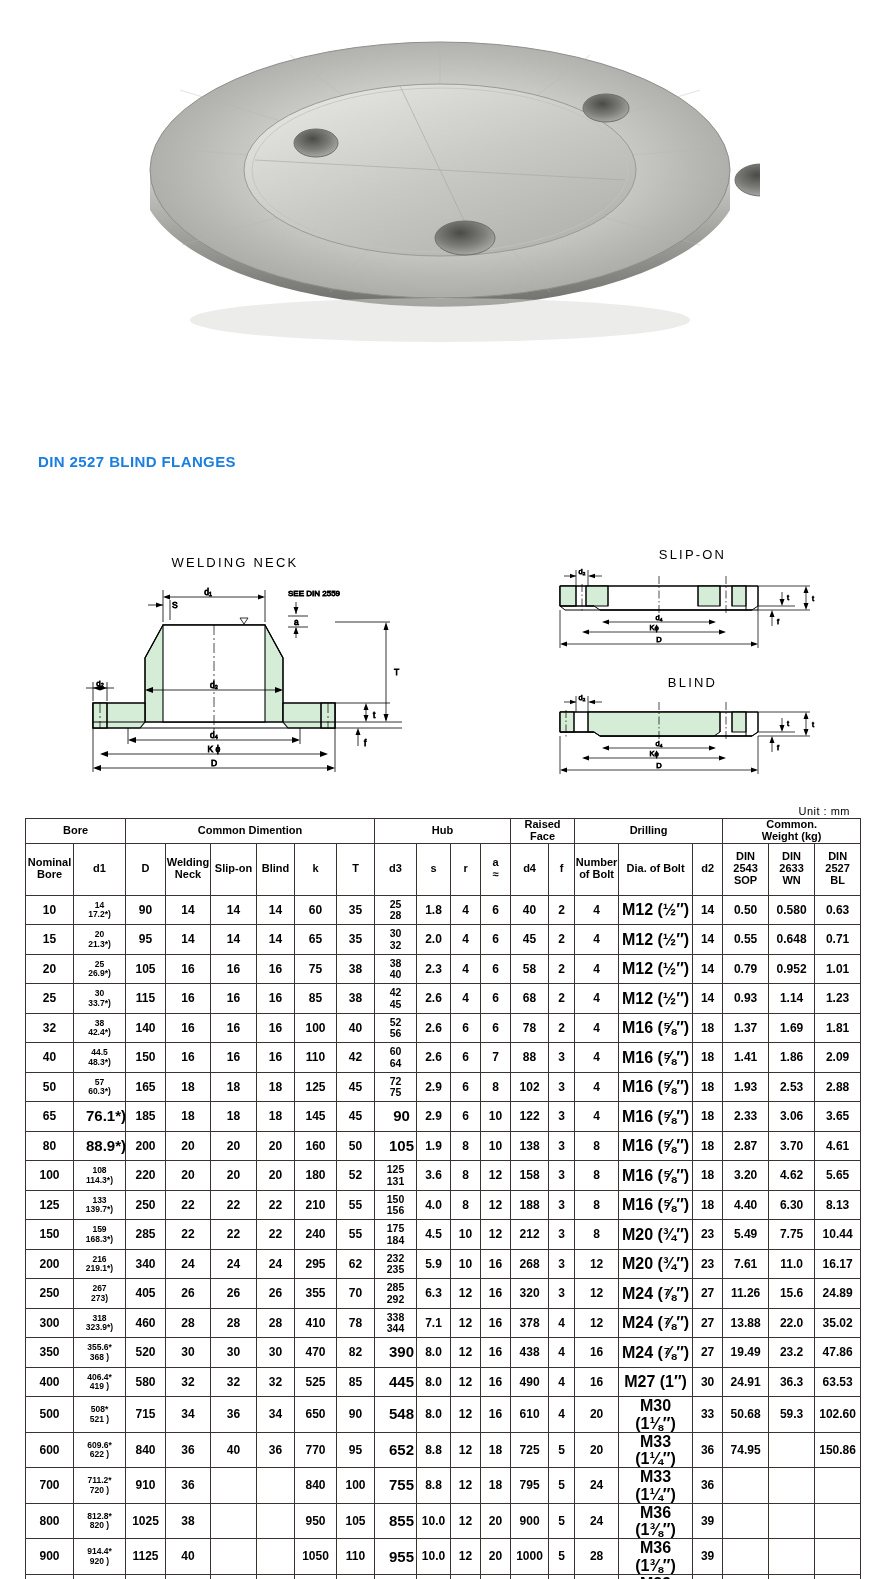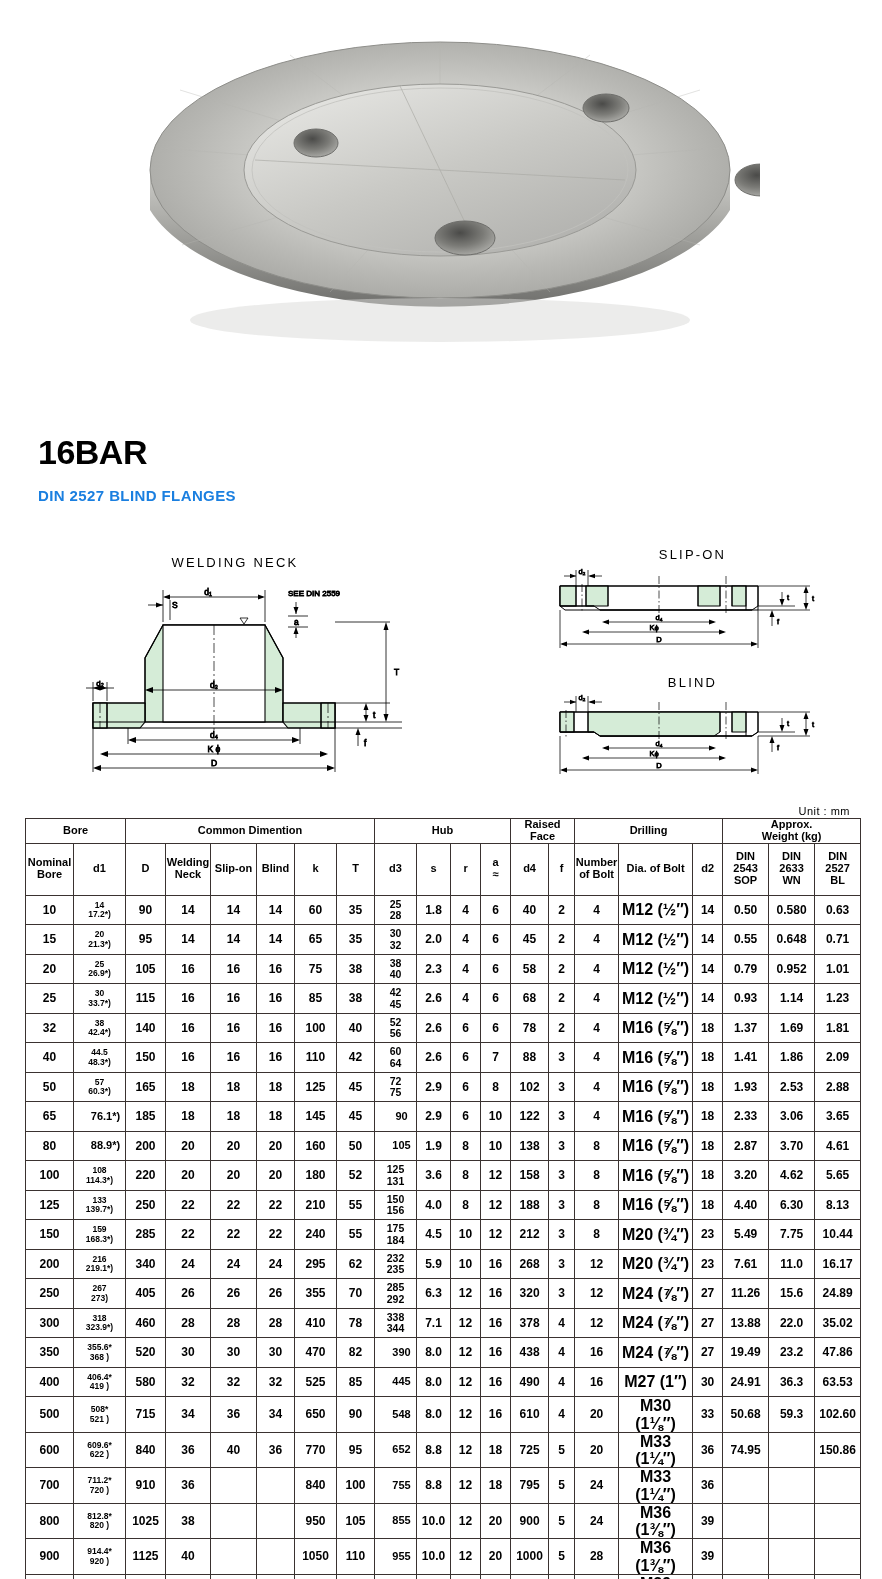--- a/index.html
+++ b/index.html
@@ -45,21 +45,21 @@
   table.spec thead th { font-weight:bold; font-size:11px; background:#fff; }
   .hdr-top { height:22px; }
   .hdr-mid { height:52px; }
   .small-hdr { font-size:9.5px; line-height:1.1; }
   .tiny-hdr { font-size:8px; line-height:1.05; }
   tbody td { height:29.5px; font-size:12px; }
   .grp-start td { border-top:1.8px solid #2a2220; }
   .d1cell { font-size:8.5px; line-height:1.0; font-weight:bold; position:relative; }
   .d1top { display:block; }
   .d1bot { display:block; }
-  .d1-inline { font-size:11px;margin-left:12px; }
+  .d1-inline { font-size:15px;margin-left:12px; }
   .d3cell { font-size:10.5px; line-height:1.12; font-weight:bold; }
   .boltdia { font-size:16px; letter-spacing:0px; }
   .thick-l { border-left:1.8px solid #2a2220; }
   .thick-r { border-right:1.8px solid #2a2220; }
   .outer-top { border-top:2px solid #201a18; }
   #note-line { position:absolute; left:28px; top:1560px; font-size:12px; font-weight:bold;margin-top:40px; }
 </style>
 </head>
 <body>
 
@@ -130,21 +130,20 @@
         <circle cx="692" cy="222" r="9" fill="none" stroke="#5d5d5a" stroke-width="1.6"></circle>
         <text x="712" y="228" font-family="Liberation Sans, sans-serif" font-size="15" font-weight="bold" fill="#5d5d5a">16</text>
       </g>
 
       <ellipse cx="320" cy="300" rx="250" ry="22" fill="#d9d9d7" opacity="0.5"></ellipse>
     </svg>
   </div>
 </div>
 
 <div id="heading-block">
-  <div id="title-16bar">16BAR</div>
   <div id="subtitle-din">DIN 2527  BLIND FLANGES</div>
 </div>
 
 <div id="diagram-area">
 
   <div id="wn-diagram">
     <div class="diag-title">WELDING NECK</div>
     <svg width="350" height="210" viewBox="0 0 350 210">
       <g stroke="#000" stroke-width="1.1" fill="none">
 
@@ -401,21 +400,21 @@
       <tr class="hdr-top">
         <th colspan="2" class="outer-top thick-l">Bore</th>
         <th colspan="6" class="outer-top thick-l">Common  Dimention</th>
         <th colspan="4" class="outer-top thick-l">Hub</th>
         <th colspan="2" class="outer-top thick-l tiny-hdr">
           <span>Raised</span><br>
           <span>Face</span>
         </th>
         <th colspan="3" class="outer-top thick-l">Drilling</th>
         <th colspan="3" class="outer-top thick-l thick-r tiny-hdr">
-          <span>Approx.</span><br>
+          <span>Common.</span><br>
           <span>Weight  (kg)</span>
         </th>
       </tr>
       <tr class="hdr-mid">
         <th class="small-hdr thick-l">
           <span>Nominal</span><br>
           <span>Bore</span>
         </th>
         <th><span>d1</span></th>
         <th class="thick-l">D</th>

